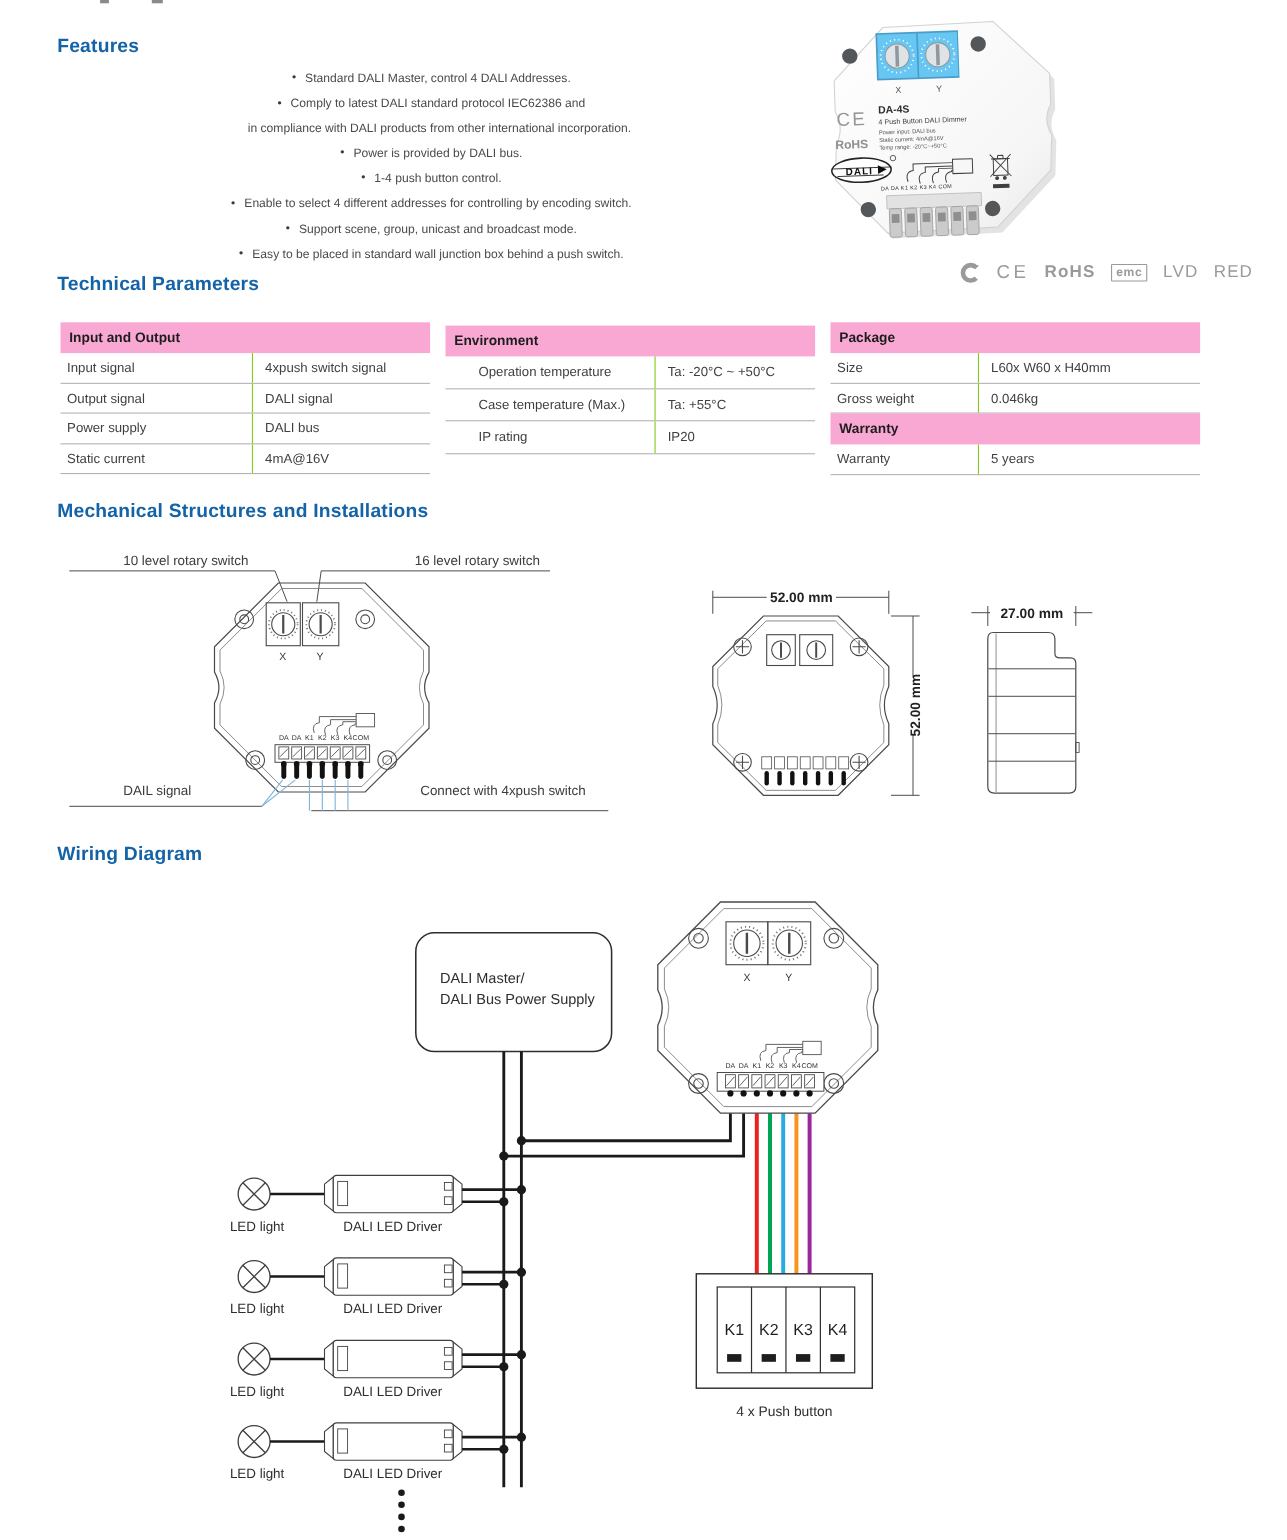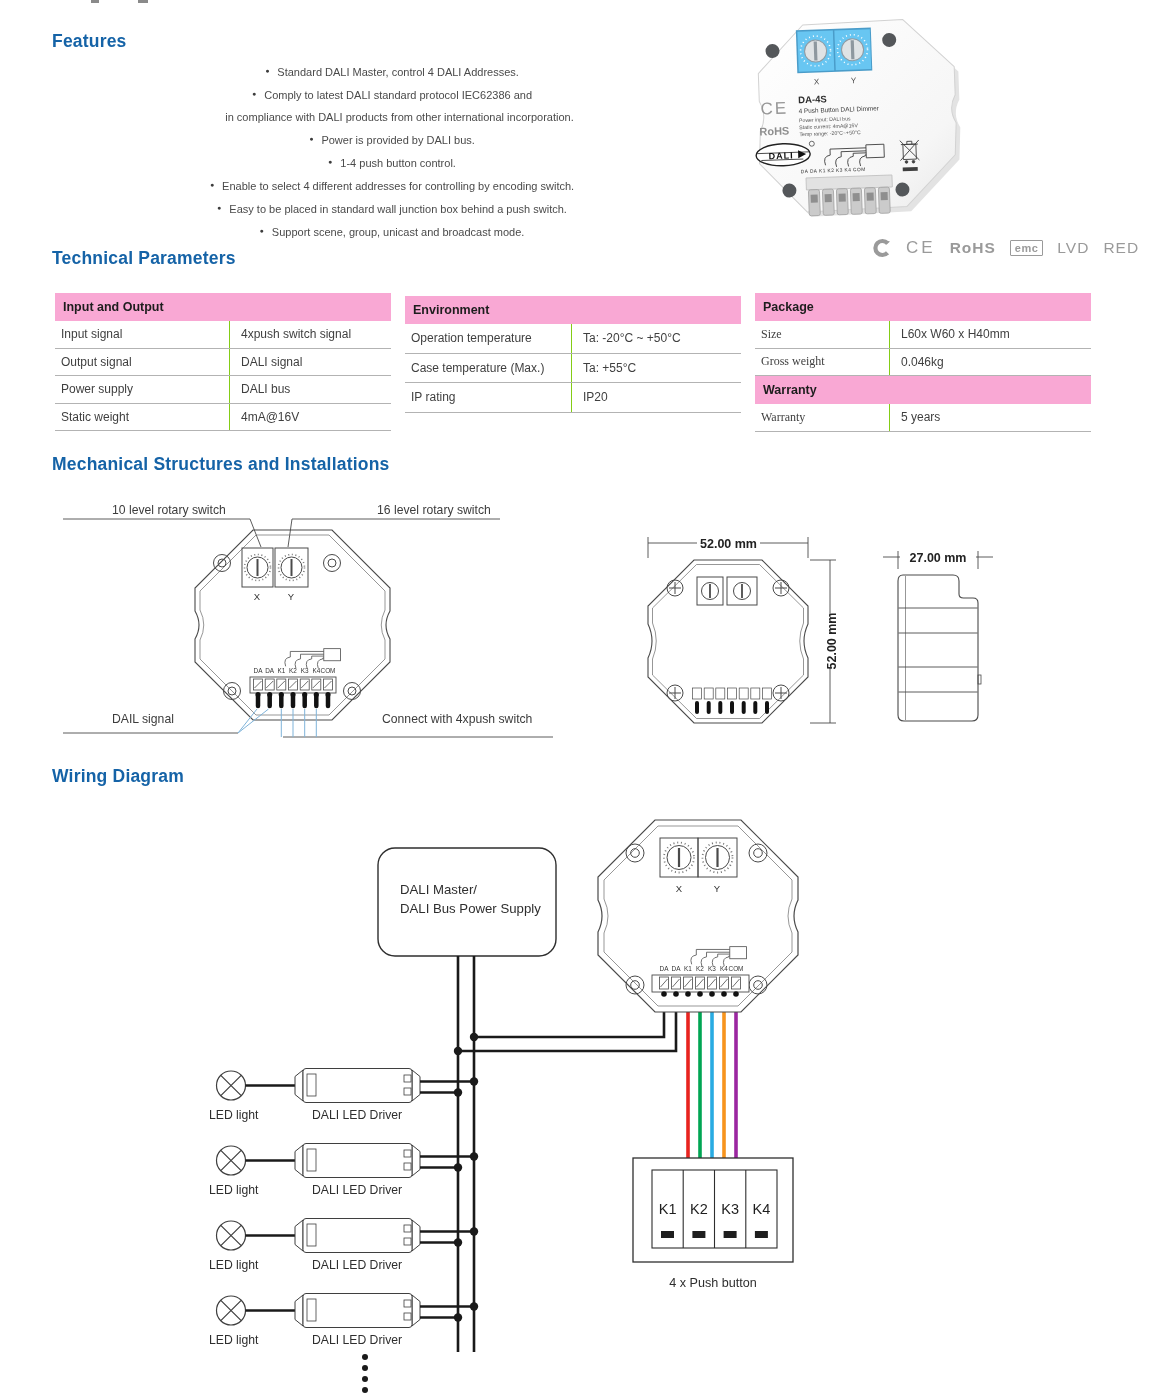--- a/index.html
+++ b/index.html
@@ -24,22 +24,22 @@
   .thead {
     background:#f9a8d4; color:#1d1d1d; font-weight:600; font-size:12.5px;
     height:28px; line-height:28px; padding-left:8px;
   }
   .trow { display:flex; border-bottom:1px solid #b3b3b3; align-items:center; }
   .t-io  .trow { height:26.5px; }
   .t-env .trow { height:28.5px; }
   .t-pkg .trow { height:26.5px; }
   .tlabel { padding-left:6px; border-right:1px solid #84cc16; align-self:stretch; display:flex; align-items:center; }
   .t-io  .tlabel { width:168px; }
-  .t-env .tlabel { width:160px; }
-  .t-pkg .tlabel { width:128px;font-family:Liberation Serif, serif; }
+  .t-env .tlabel { width:160px;margin-left:24px; }
+  .t-pkg .tlabel { width:128px; }
   .tval { padding-left:11px; }
   
   .cert-row {
     position:absolute; left:872px; top:238px; display:flex; align-items:center; gap:14px;
     color:#9a9a9a; font-size:15.5px; font-weight:600; letter-spacing:1px;
   }
   .cert-emc {
     border:1.6px solid #9a9a9a; font-size:11px; font-weight:600; letter-spacing:0.5px;
     padding:0px 4px; line-height:14px; border-radius:1px;
   }
@@ -56,22 +56,22 @@
   <div class="artifact" style="left:138px;top:0;width:10px;height:3px"></div>
 
   <h2 class="sec-title" style="left:52px;top:31px">Features</h2>
   <ul class="features-list">
     <li>Standard DALI Master, control 4 DALI Addresses.</li>
     <li>Comply to latest DALI standard protocol IEC62386 and
 in compliance with DALI products from other international incorporation.</li>
     <li>Power is provided by DALI bus.</li>
     <li>1-4 push button control.</li>
     <li>Enable to select 4 different addresses for controlling by encoding switch.</li>
+    <li>Support scene, group, unicast and broadcast mode.</li>
     <li>Easy to be placed in standard wall junction box behind a push switch.</li>
-    <li>Support scene, group, unicast and broadcast mode.</li>
   </ul>
 
   <svg style="position:absolute;left:742px;top:10px" width="238" height="228" viewBox="0 0 238 228">
     <defs>
       <linearGradient id="bodyg" x1="0" y1="0" x2="1" y2="1">
         <stop offset="0" stop-color="#ffffff"></stop>
           <stop offset="0.75" stop-color="#f6f6f6"></stop>
           <stop offset="1" stop-color="#e9e9e9"></stop>
       </linearGradient>
     </defs>
@@ -176,21 +176,21 @@
       </div>
     <div class="trow">
         <div class="tlabel">Output signal</div>
         <div class="tval">DALI signal</div>
       </div>
     <div class="trow">
         <div class="tlabel">Power supply</div>
         <div class="tval">DALI bus</div>
       </div>
     <div class="trow">
-        <div class="tlabel">Static weight</div>
+        <div class="tlabel">Static current</div>
         <div class="tval">4mA@16V</div>
       </div>
   </div>
 
   <div class="ptable t-env" style="left:405px;top:296px;width:336px">
     <div class="thead">Environment</div>
     <div class="trow">
         <div class="tlabel">Operation temperature</div>
         <div class="tval">Ta: -20°C ~ +50°C</div>
       </div>

